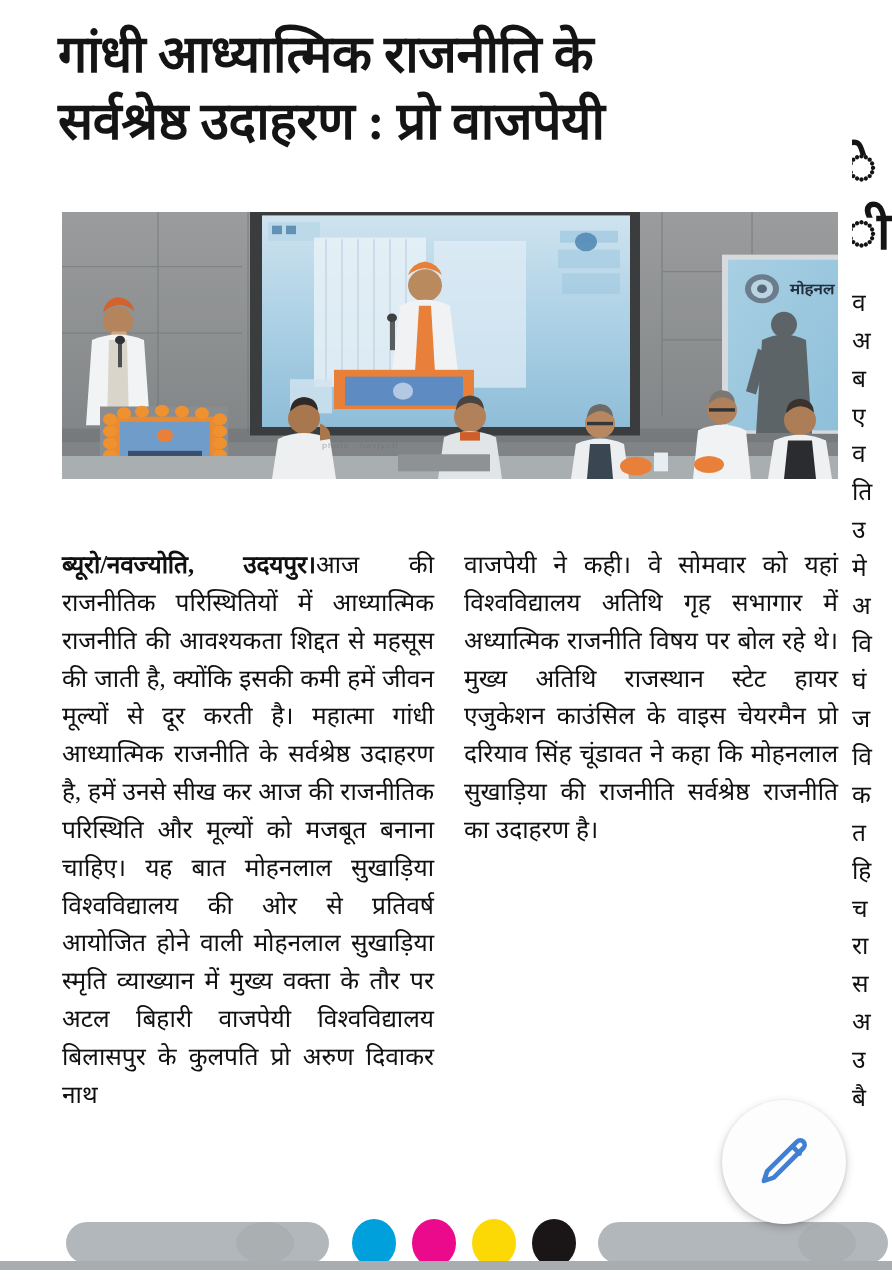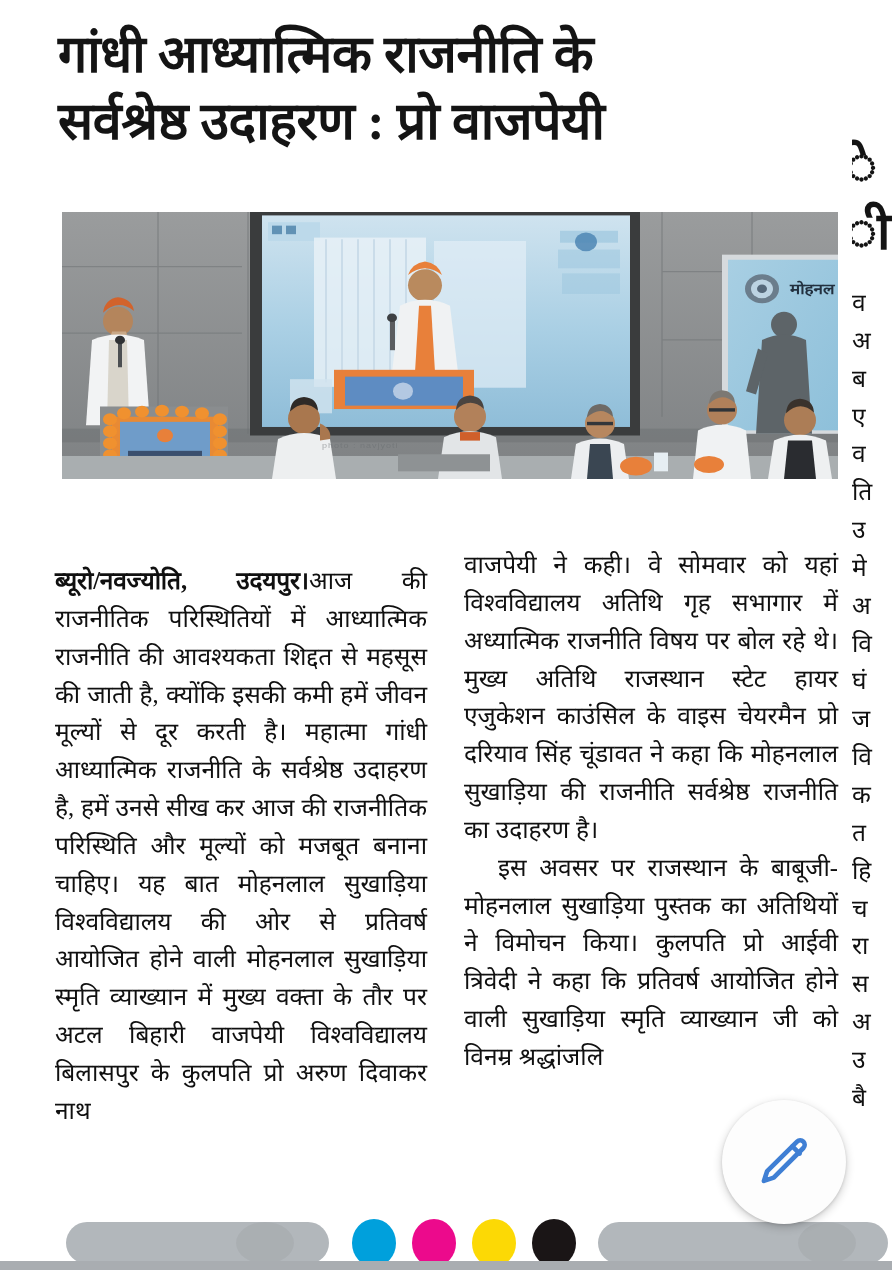--- a/index.html
+++ b/index.html
@@ -76,21 +76,21 @@
     position: absolute;
     top: 546px;
     font-family: "Liberation Serif", "DejaVu Serif", serif;
     font-size: 24.5px;
     line-height: 1.545;
     color: #101010;
     text-align: justify;
     text-justify: inter-word;
     word-spacing: 0.5px;
   }
-  .col-1 { left: 55px;  width: 372px; margin-top: 16px; }
+  .col-1 { left: 62px;  width: 372px; }
   .col-2 { left: 464px; width: 374px; }
 
   .dateline {
     font-weight: bold;
     letter-spacing: -0.2px;
   }
   .para-indent { text-indent: 34px; display: block; }
 
   
   .col-bleed {
@@ -331,21 +331,20 @@
         <text x="260" y="277" font-family="Liberation Sans, sans-serif" font-size="9" fill="#6b6f72" opacity="0.55" letter-spacing="1">photo : navjyoti</text>
       </svg>
     </div>
 
     <div class="col col-1">
       <span class="dateline">ब्यूरो/नवज्योति, उदयपुर।</span><span>आज की राजनीतिक परिस्थितियों में आध्यात्मिक राजनीति की आवश्यकता शिद्दत से महसूस की जाती है, क्योंकि इसकी कमी हमें जीवन मूल्यों से दूर करती है। महात्मा गांधी आध्यात्मिक राजनीति के सर्वश्रेष्ठ उदाहरण है, हमें उनसे सीख कर आज की राजनीतिक परिस्थिति और मूल्यों को मजबूत बनाना चाहिए। यह बात मोहनलाल सुखाड़िया विश्वविद्यालय की ओर से प्रतिवर्ष आयोजित होने वाली मोहनलाल सुखाड़िया स्मृति व्याख्यान में मुख्य वक्ता के तौर पर अटल बिहारी वाजपेयी विश्वविद्यालय बिलासपुर के कुलपति प्रो अरुण दिवाकर नाथ</span>
     </div>
 
     <div class="col col-2">
       <span>वाजपेयी ने कही। वे सोमवार को यहां विश्वविद्यालय अतिथि गृह सभागार में अध्यात्मिक राजनीति विषय पर बोल रहे थे। मुख्य अतिथि राजस्थान स्टेट हायर एजुकेशन काउंसिल के वाइस चेयरमैन प्रो दरियाव सिंह चूंडावत ने कहा कि मोहनलाल सुखाड़िया की राजनीति सर्वश्रेष्ठ राजनीति का उदाहरण है।</span>
-      <span class="para-indent">इस अवसर पर राजस्थान के बाबूजी- मोहनलाल सुखाड़िया पुस्तक का अतिथियों ने विमोचन किया। कुलपति प्रो आईवी त्रिवेदी ने कहा कि प्रतिवर्ष आयोजित होने वाली सुखाड़िया स्मृति व्याख्यान जी को विनम्र श्रद्धांजलि</span>
     </div>
 
     <div class="col-bleed">व
 अ
 ब
 ए
 व
 ति
 उ
 मे

